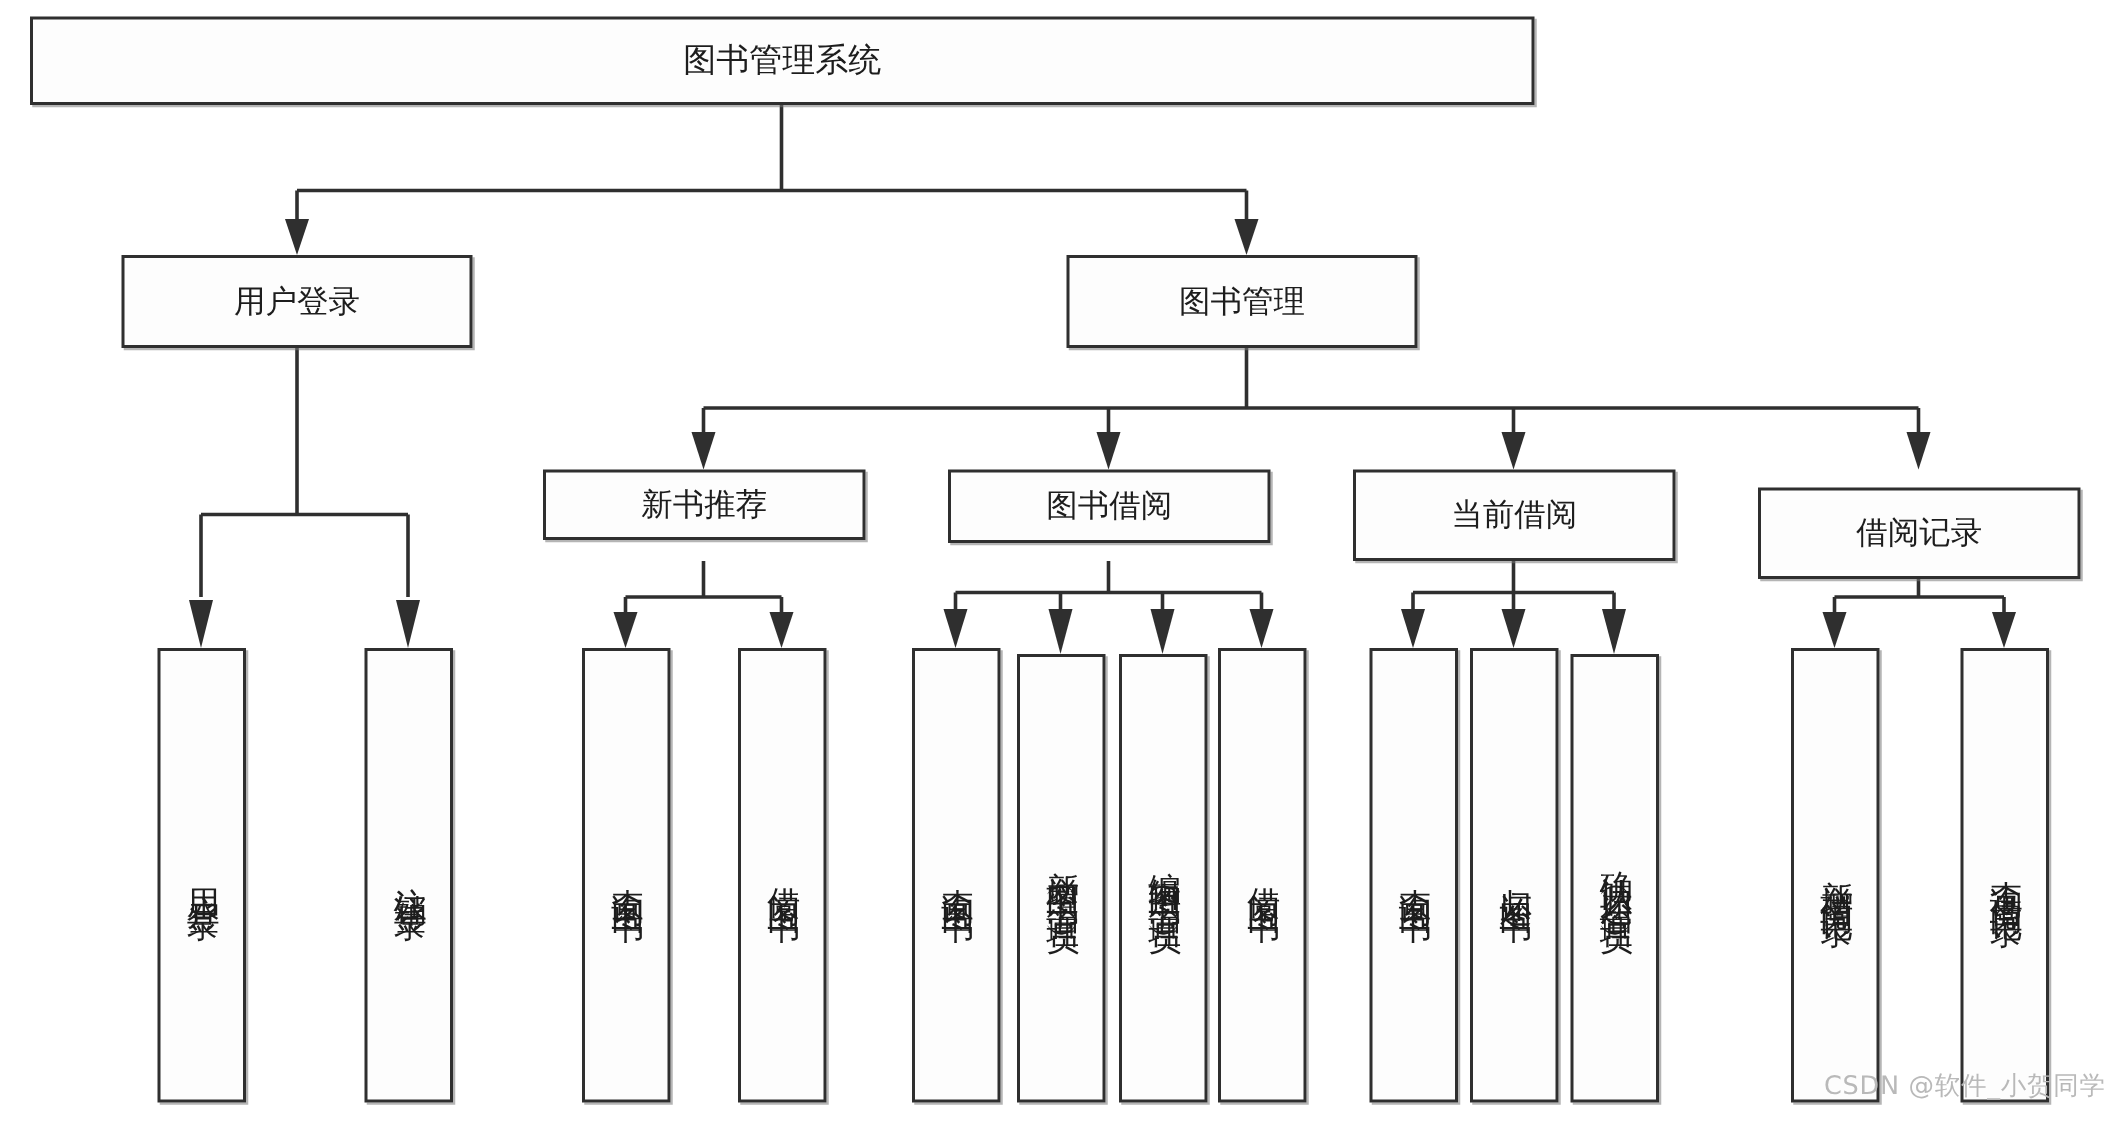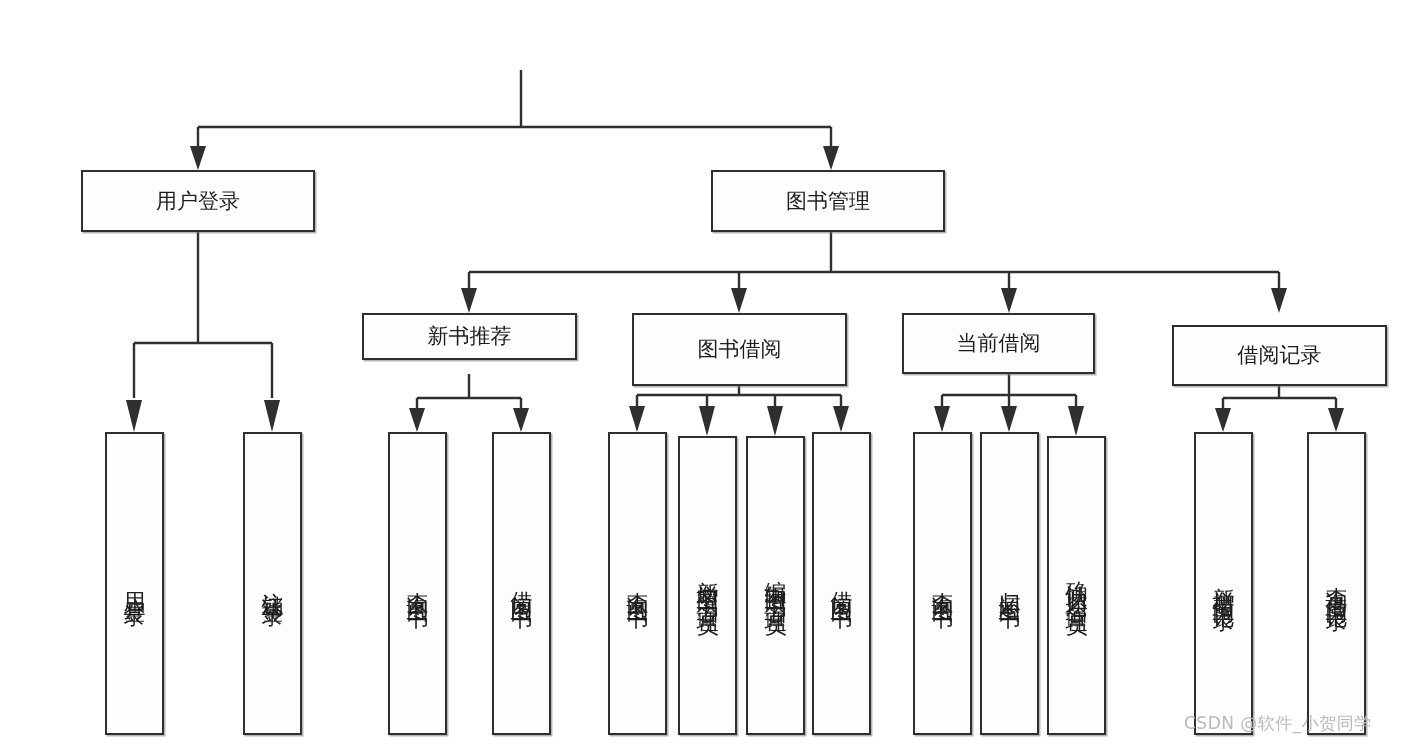--- a/index.html
+++ b/index.html
@@ -12,21 +12,21 @@
   .node .lbl{color:#1d1d1d;line-height:1.18;text-align:center;white-space:pre;}
   .h-node .lbl{font-size:21px;}
   .title-node .lbl{font-size:22px;}
   .v-node{align-items:center;justify-content:center;}
   .v-node .lbl{writing-mode:vertical-rl;text-orientation:upright;
                font-size:22px;letter-spacing:5px;line-height:1;}
   svg.links{position:absolute;left:0;top:0;width:1405px;height:747px;
             pointer-events:none;}
   svg.links path,svg.links line{stroke:#2f2f2f;stroke-width:2.4;fill:none;}
   svg.links polygon{fill:#2f2f2f;}
-  #watermark{position:absolute;left:1184px;top:712px;font-size:17px;
+  #watermark{position:absolute;left:1216px;top:712px;font-size:17px;
              color:#b9b9b9;letter-spacing:.5px;white-space:nowrap;}
 </style>
 </head>
 <body>
 
 <div id="canvas">
 
   <svg class="links" viewBox="0 0 1405 747" xmlns="http://www.w3.org/2000/svg">
 
     <line x1="521" y1="70" x2="521" y2="127"></line>
@@ -84,35 +84,38 @@
     <polygon points="1068,406 1084,406 1076,436"></polygon>
 
     <line x1="1279" y1="374" x2="1279" y2="398"></line>
     <line x1="1223" y1="398" x2="1336" y2="398"></line>
     <line x1="1223" y1="398" x2="1223" y2="410"></line>
     <polygon points="1215,408 1231,408 1223,432"></polygon>
     <line x1="1336" y1="398" x2="1336" y2="410"></line>
     <polygon points="1328,408 1344,408 1336,432"></polygon>
   </svg>
 
+  <div class="node h-node title-node" style="left:20px;top:11px;width:1003px;height:59px;">
+    <span class="lbl">图书管理系统</span>
+  </div>
 
   <div class="node h-node" style="left:81px;top:170px;width:234px;height:62px;">
     <span class="lbl">用户登录</span>
   </div>
   <div class="node h-node" style="left:711px;top:170px;width:234px;height:62px;">
     <span class="lbl">图书管理</span>
   </div>
 
   <div class="node h-node" style="left:362px;top:313px;width:215px;height:47px;">
     <span class="lbl">新书推荐</span>
   </div>
-  <div class="node h-node" style="left:632px;top:313px;width:215px;height:73px;">
+  <div class="node h-node" style="left:632px;top:313px;width:215px;height:49px;">
     <span class="lbl">图书借阅</span>
   </div>
-  <div class="node h-node" style="left:902px;top:313px;width:193px;height:61px;">
+  <div class="node h-node" style="left:902px;top:313px;width:215px;height:61px;">
     <span class="lbl">当前借阅</span>
   </div>
   <div class="node h-node" style="left:1172px;top:313px;width:215px;height:61px;margin-top:12px;">
     <span class="lbl">借阅记录</span>
   </div>
 
   <div class="node v-node" style="left:105px;top:432px;width:59px;height:303px;">
     <span class="lbl">用户登录</span>
   </div>
   <div class="node v-node" style="left:243px;top:432px;width:59px;height:303px;">

